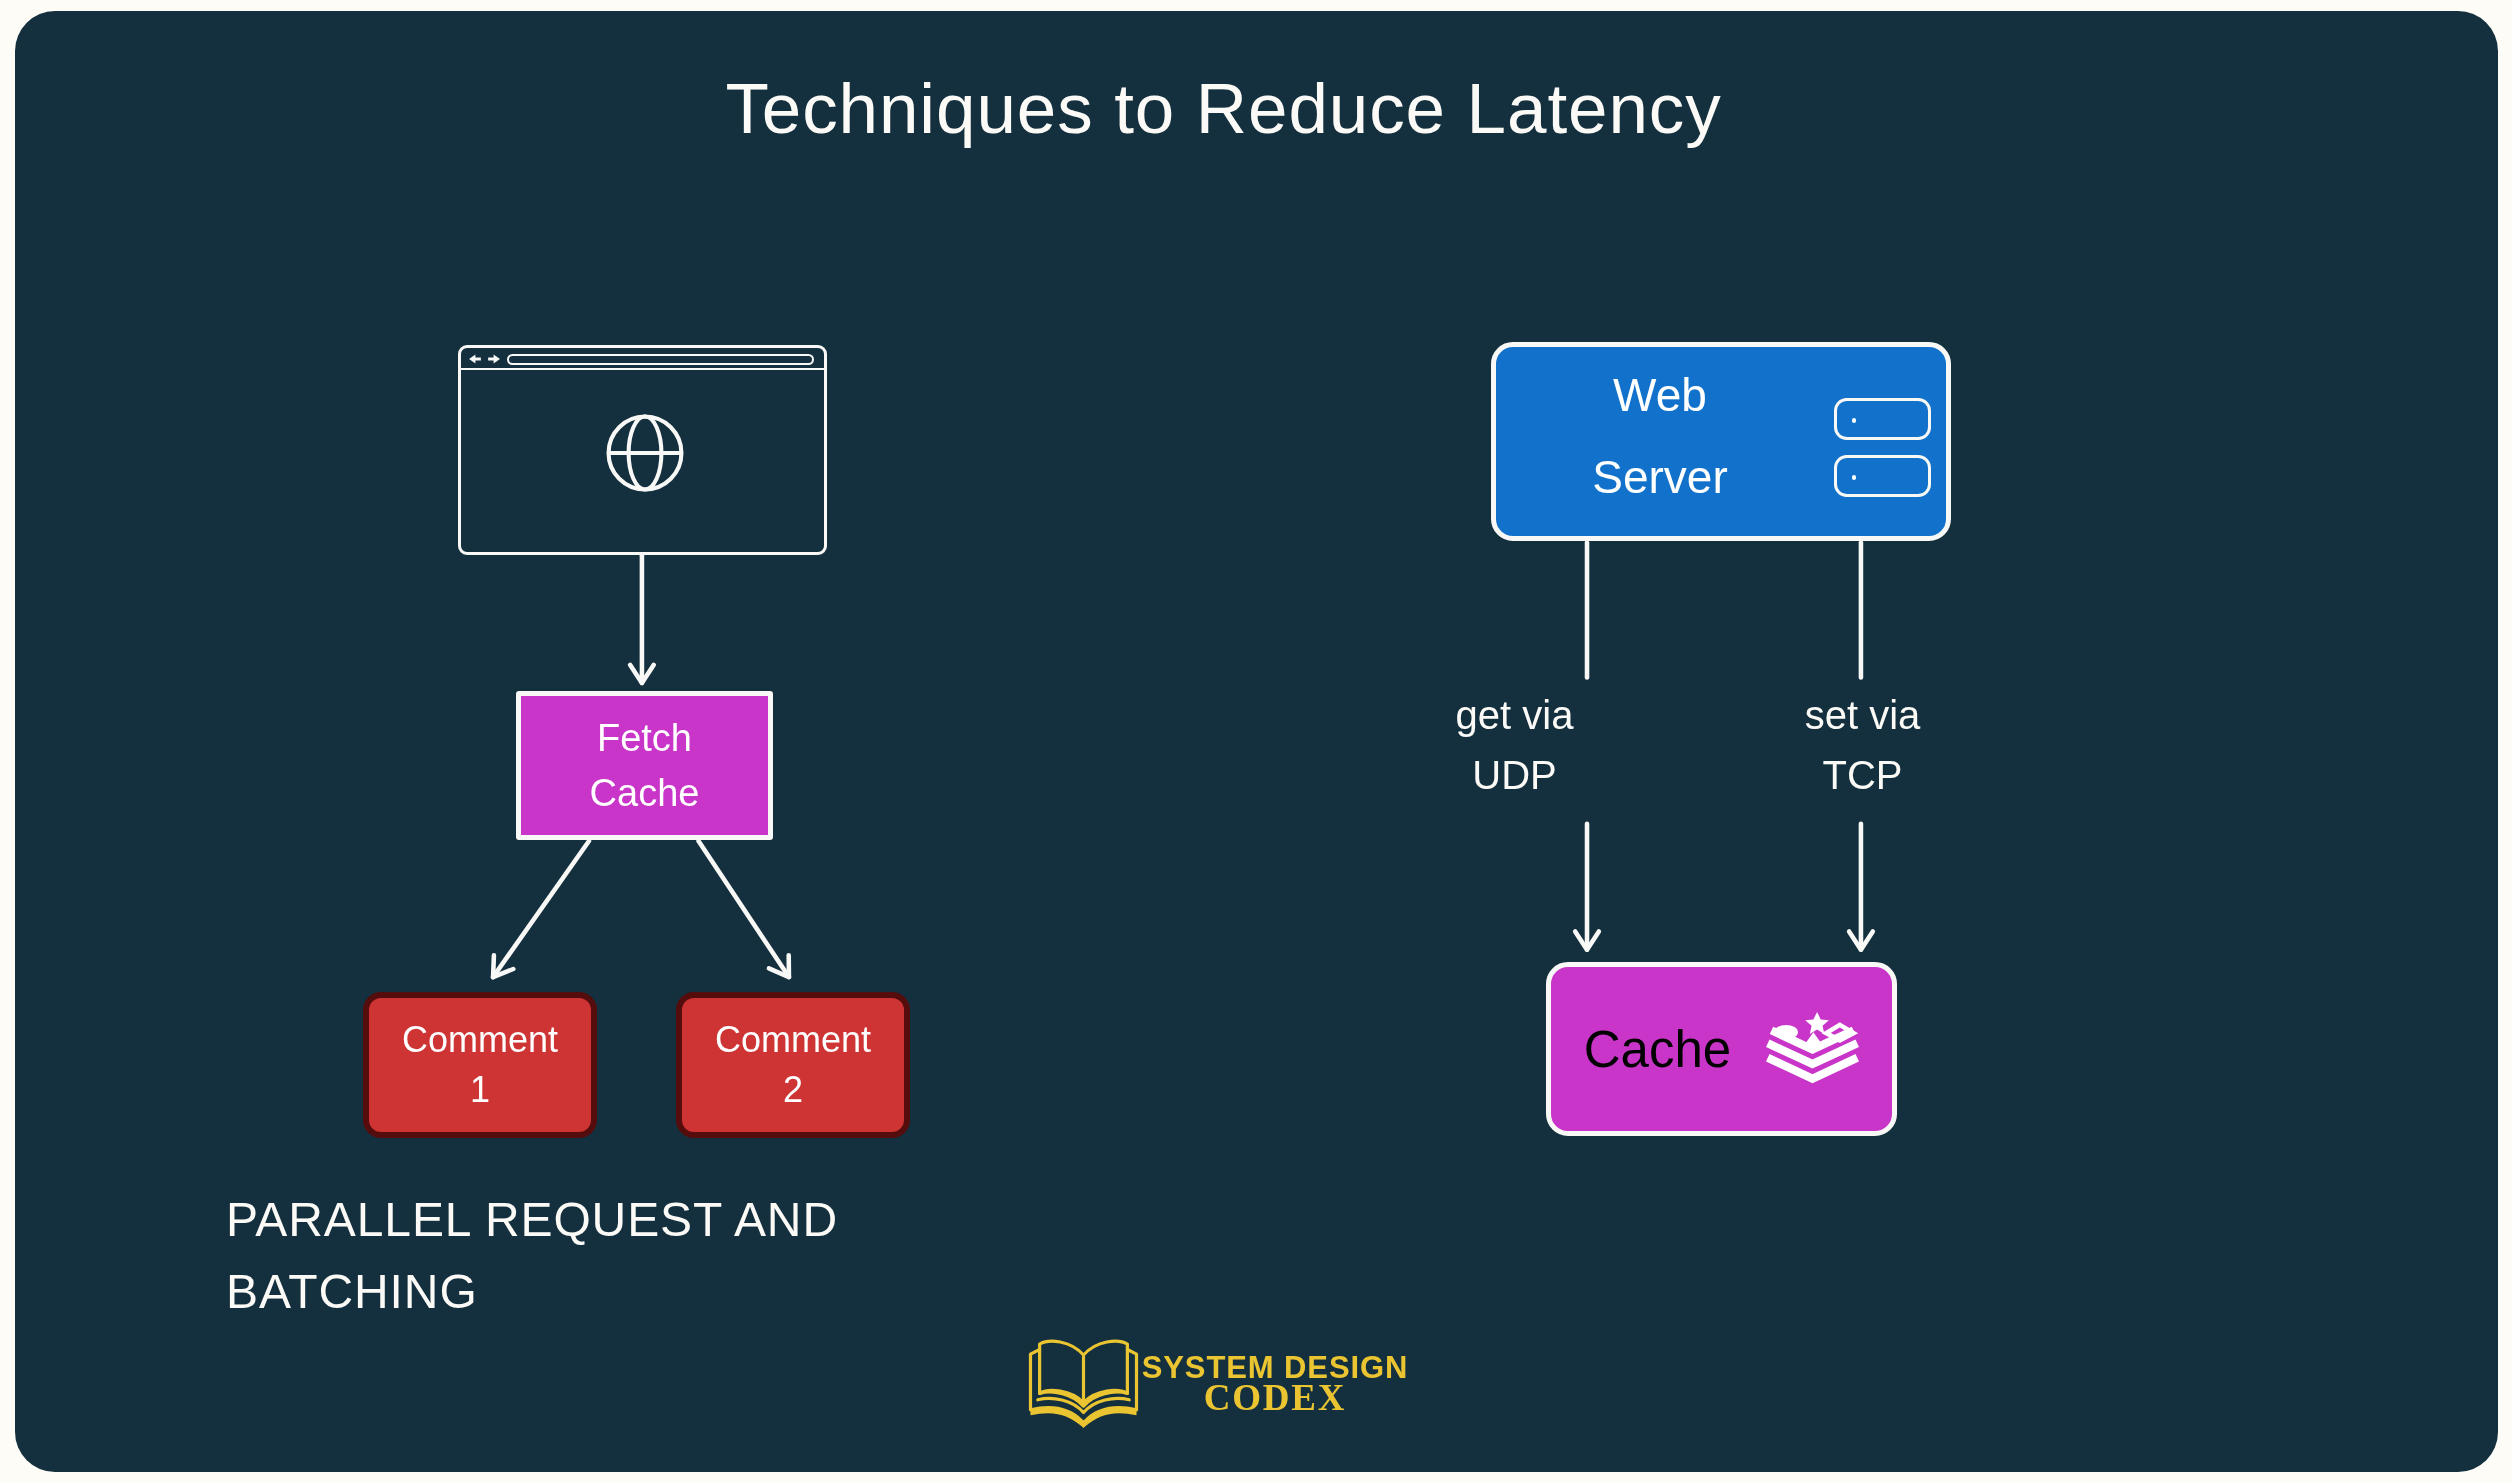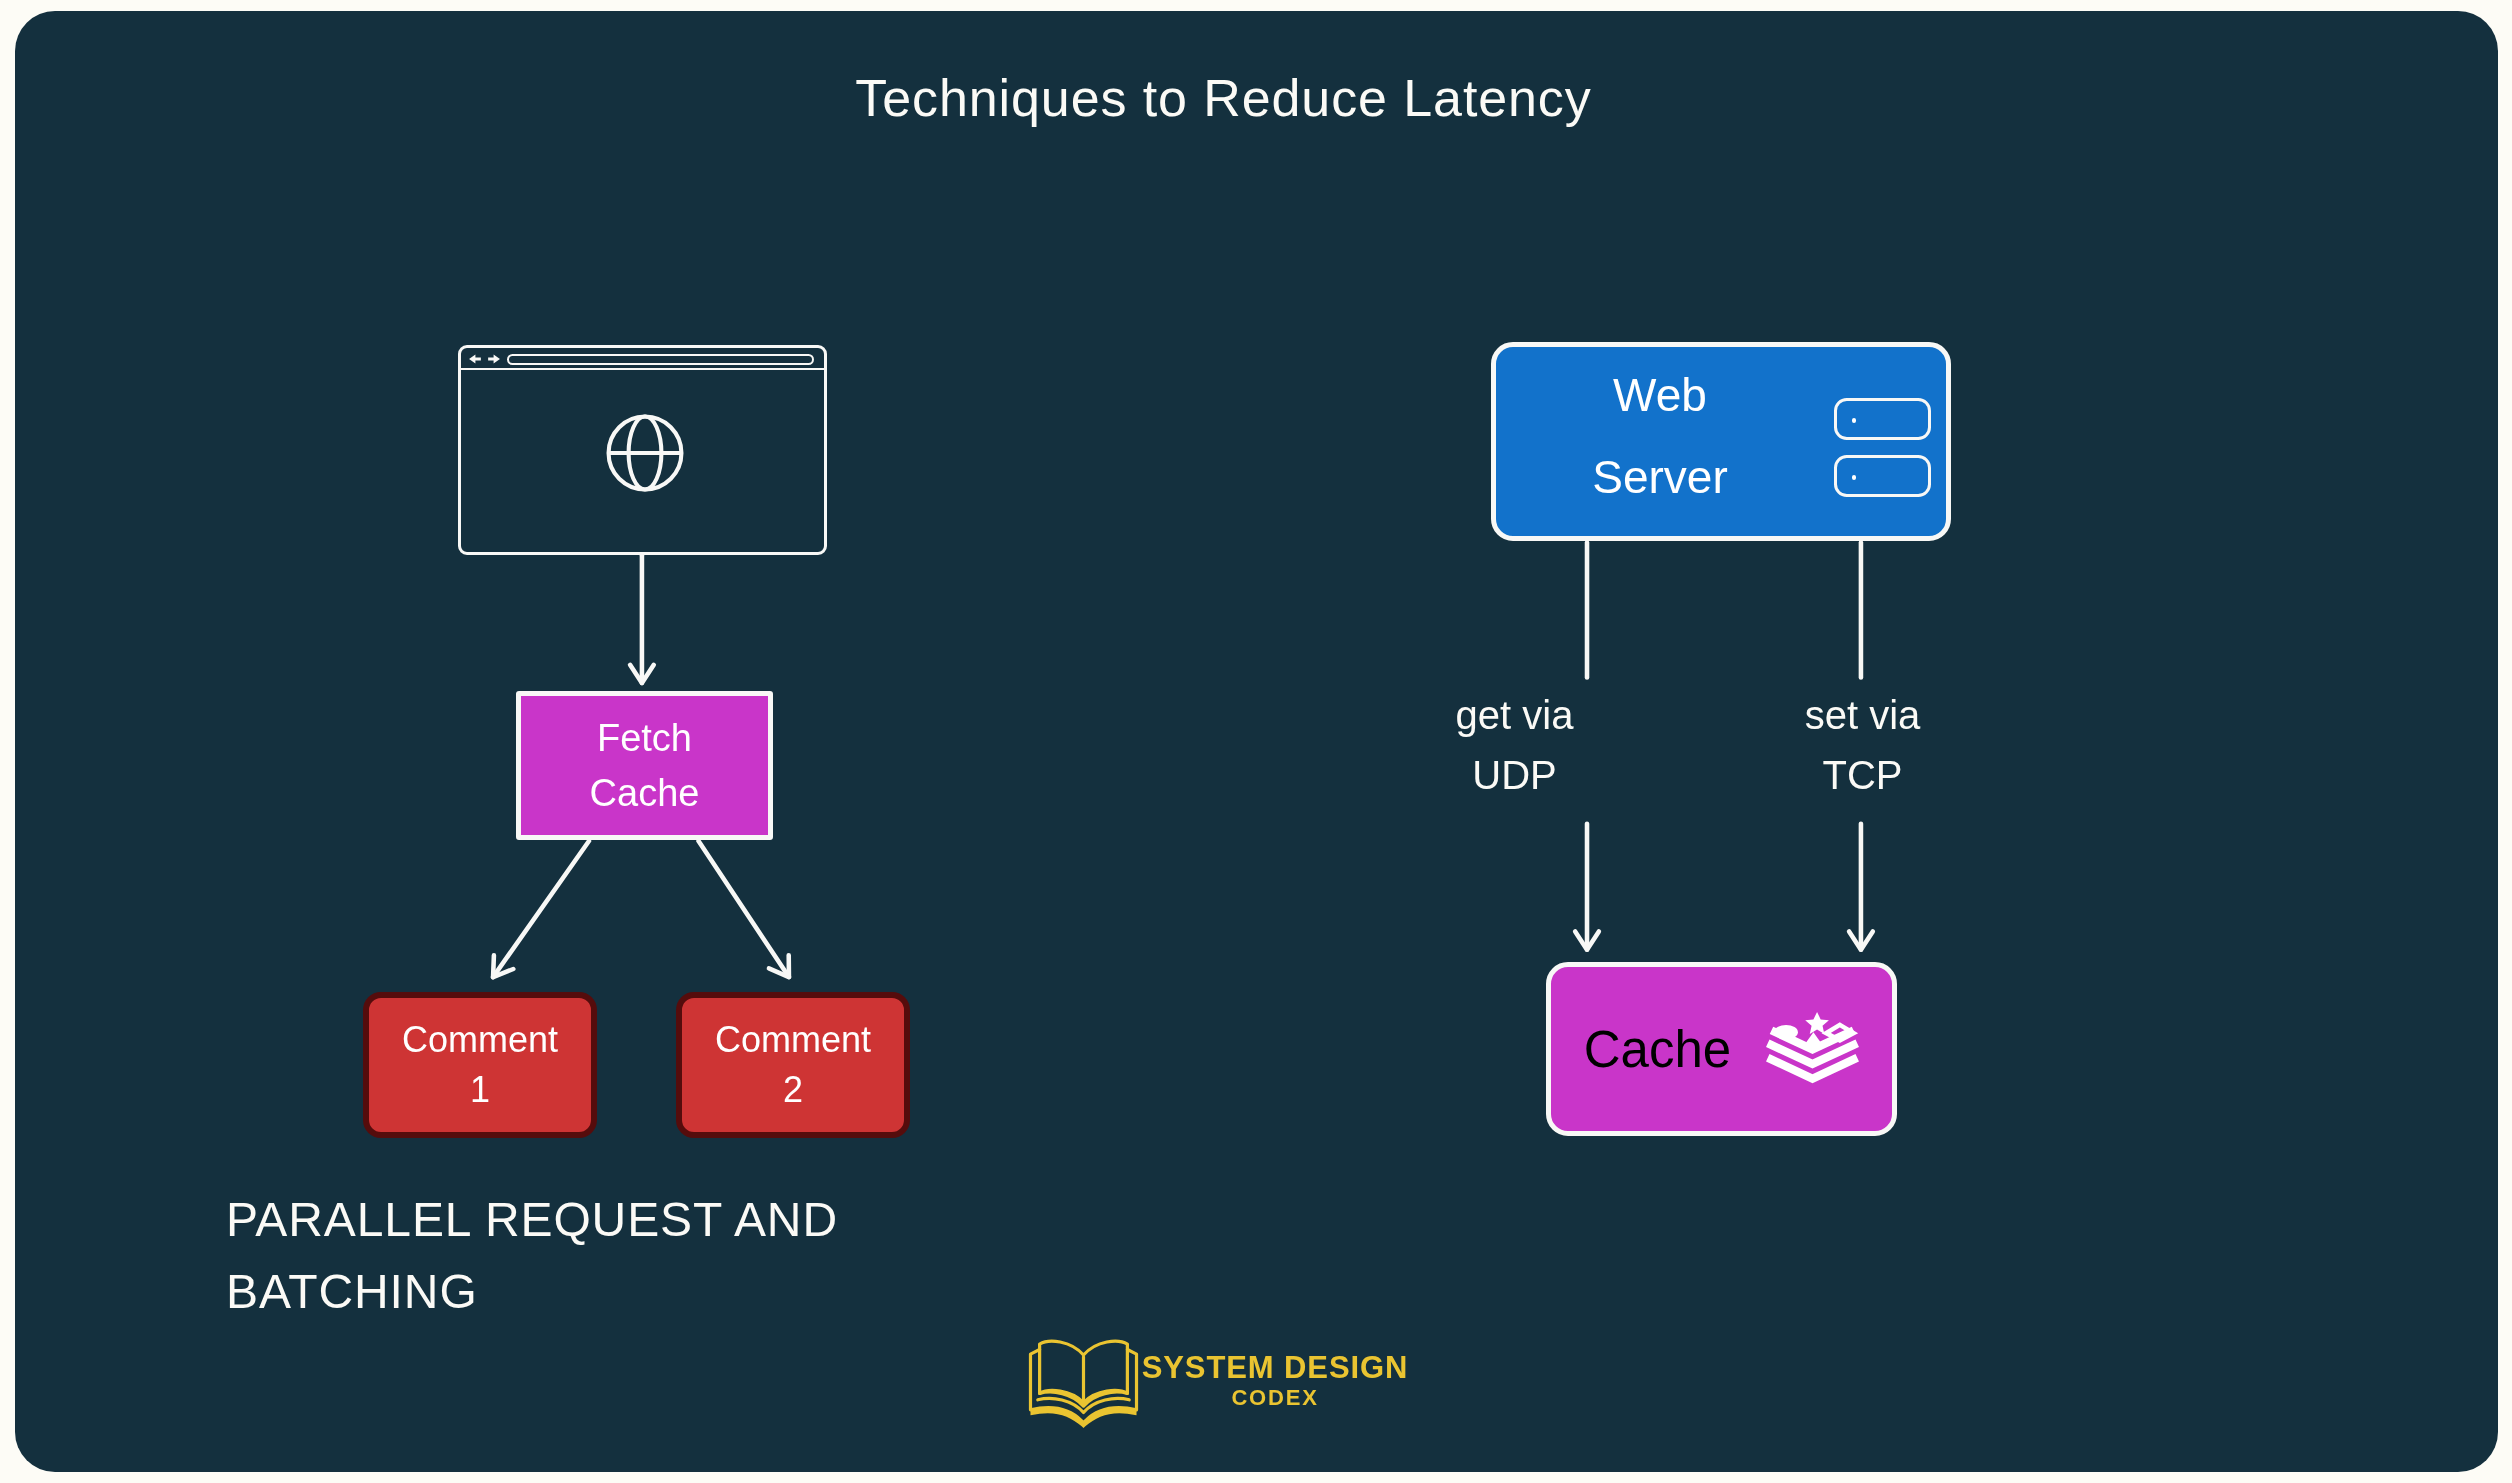--- a/index.html
+++ b/index.html
@@ -13,21 +13,21 @@
   #panel{
     position:absolute;left:14.6px;top:11px;width:2483px;height:1461px;
     background:#14303e;border-radius:40px;
   }
   #connectors{position:absolute;left:0;top:0;width:2512px;height:1483px;z-index:1;}
   .abs{position:absolute;box-sizing:border-box;}
   .z2{z-index:2;}
 
   #title{
     left:0;top:68px;width:2447px;text-align:center;
-    color:#fbfaf6;font-size:52px;letter-spacing:0.9px;font-weight:400;
+    color:#fbfaf6;font-size:71px;letter-spacing:0.9px;font-weight:400;
   }
 
   
   #browser{
     left:458px;top:345px;width:369px;height:210px;
     border:3.7px solid #f8f8f6;border-radius:9px;
   }
   #browser-bar{
     position:absolute;left:0;top:0;width:100%;height:22px;
     border-bottom:2.7px solid #f8f8f6;box-sizing:border-box;
@@ -98,21 +98,21 @@
   #cache-label{font-size:51px;font-weight:500;}
 
   #caption-right{
     left:1450px;top:1202px;width:548px;text-align:center;
     color:#fbfaf6;font-size:55px;letter-spacing:0.9px;
   }
 
   
   #brand{left:1138px;top:1353px;width:274px;text-align:center;color:#eac431;}
   #brand-line1{font-size:31px;font-weight:700;letter-spacing:0.9px;line-height:30px;}
-  #brand-line2{font-size:22px;font-weight:700;letter-spacing:1.8px;line-height:30px;}
+  #brand-line2{font-size:37px;font-weight:700;letter-spacing:1.8px;line-height:30px;font-family:Liberation Serif, serif;}
   #book-logo{left:1025px;top:1333px;}
 </style>
 </head>
 <body>
 
 <div id="canvas">
   <div id="panel"></div>
 
   <svg id="connectors" viewBox="0 0 2751 1624" xmlns="http://www.w3.org/2000/svg">
     <defs>

